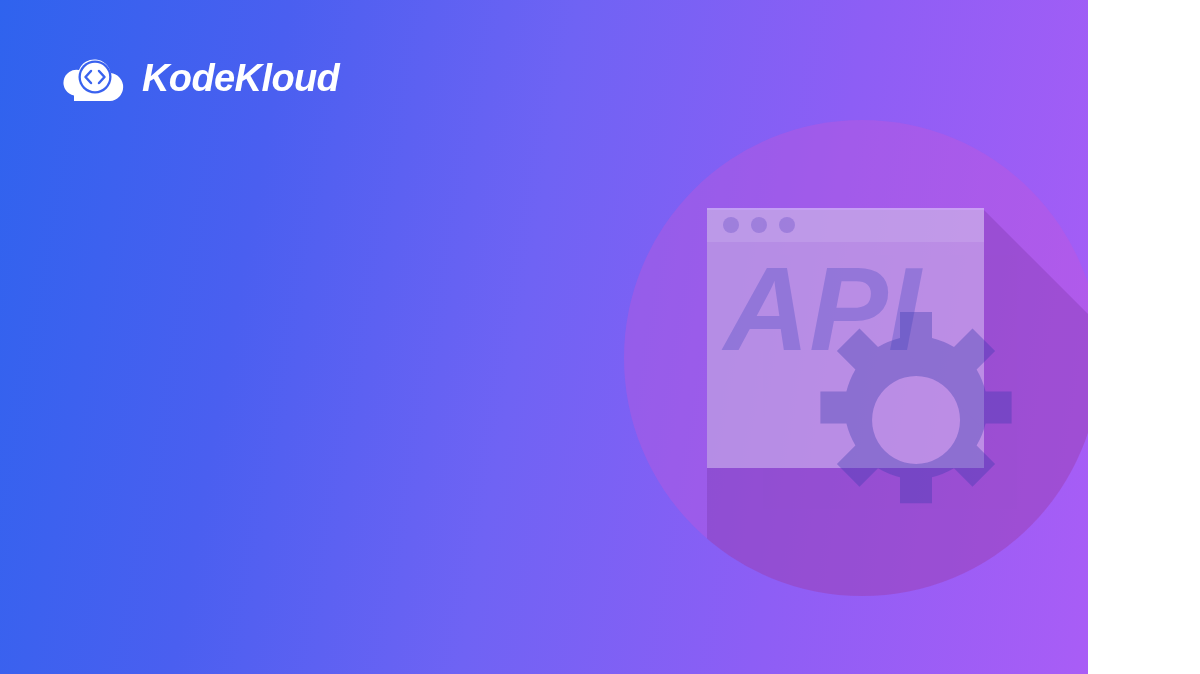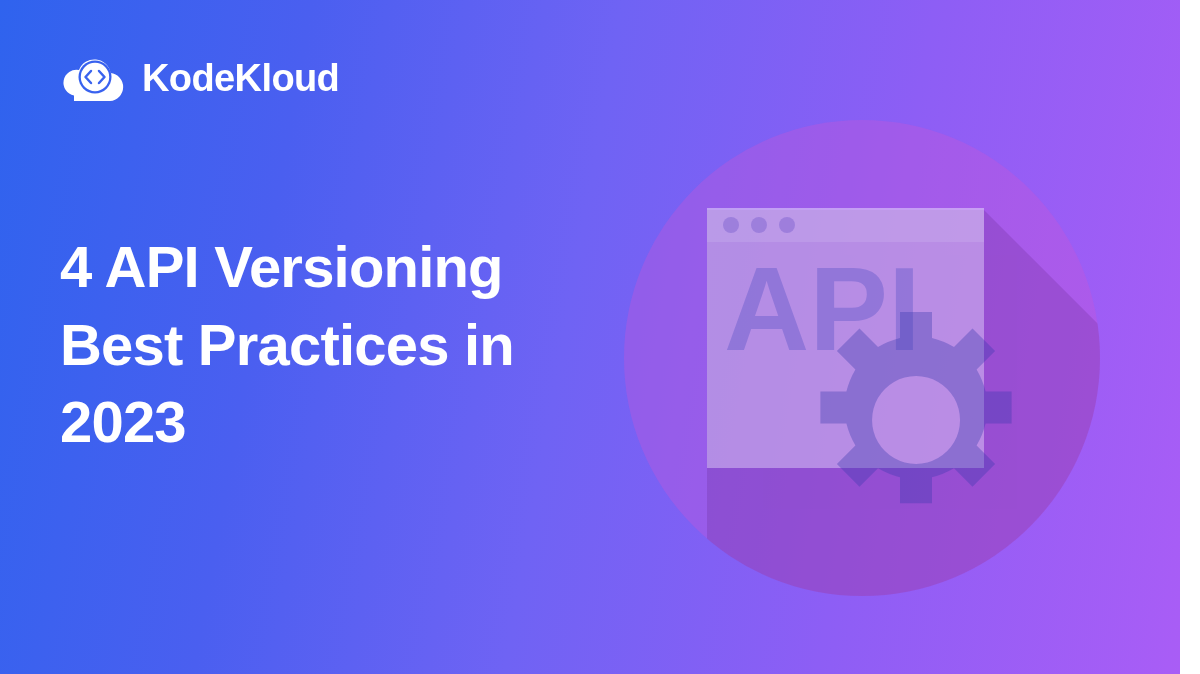--- a/index.html
+++ b/index.html
@@ -4,23 +4,24 @@
 <title>KodeKloud Blog Cover</title>
 <style>
   * { margin:0; padding:0; box-sizing:border-box; }
   html, body {
     width:1200px; height:674px;
     overflow:hidden;
     font-family:"Liberation Sans", sans-serif;
   }
   .canvas{
     position:relative;
-    width:1180px; height:674px;
+    width:1088px; height:674px;
     background:linear-gradient(100deg,#2f63ee 0%, #4a5ff0 24%, #6f63f4 48%, #8d5ef5 72%, #a95df6 100%);
     overflow:hidden;
+    font-style:italic;
   }
 
   
   .logo{
     position:absolute;
     left:58px; top:52px;
     display:flex; align-items:center; gap:16px;
   }
   .logo-mark{ width:68px; height:52px; display:block; }
   .logo-word{
@@ -83,21 +84,20 @@
 
         <g stroke="#3a63ee" stroke-width="2.5" fill="none" stroke-linecap="round" stroke-linejoin="round">
           <polyline points="33,19 27.5,25 33,31"></polyline>
           <polyline points="41,19 46.5,25 41,31"></polyline>
         </g>
       </svg>
     </span>
     <span class="logo-word">KodeKloud</span>
   </div>
 
-  <h1 class="headline">4 API Versioning Best Practices in 2023</h1>
 
   <div class="illustration">
     <svg class="illus-svg" viewBox="0 0 476 476" xmlns="http://www.w3.org/2000/svg">
       <defs>
         <clipPath id="circClip">
           <circle cx="238" cy="238" r="238"></circle>
         </clipPath>
         <clipPath id="gearHole">
           <path d="M0,0 H476 V476 H0 Z M238,170 m-48,0 a48,48 0 1,0 96,0 a48,48 0 1,0 -96,0"></path>
         </clipPath>

